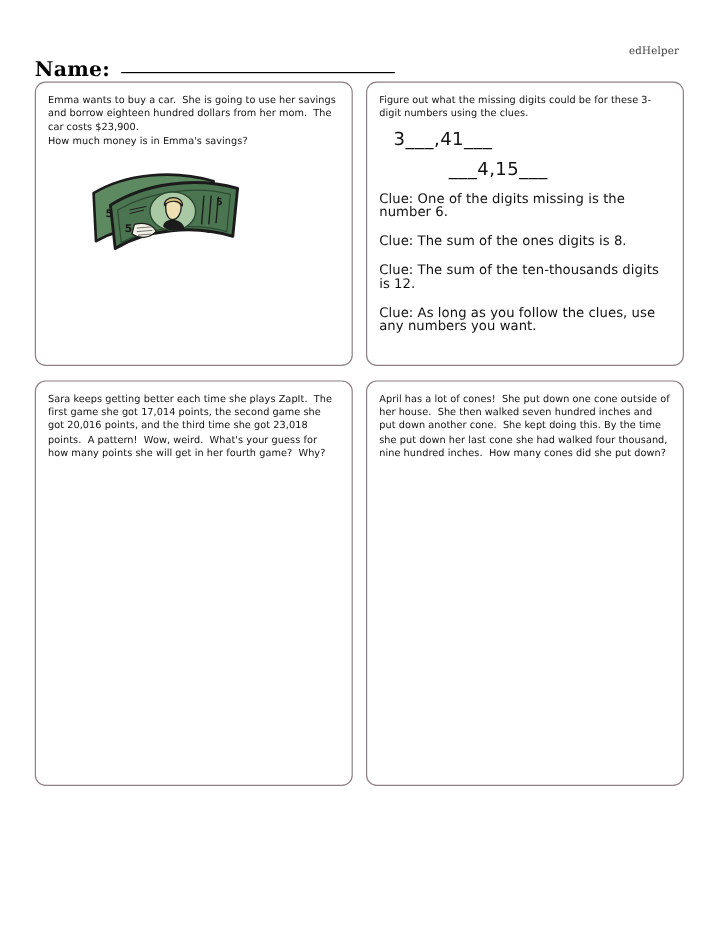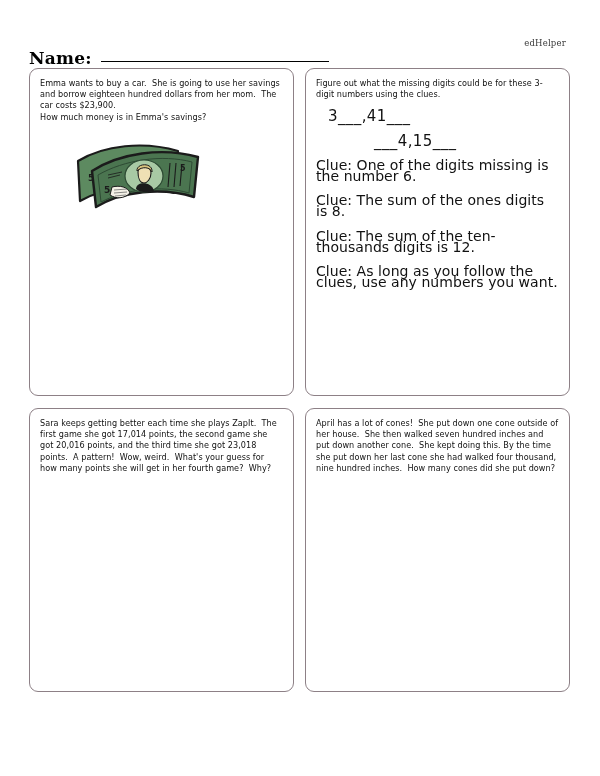--- a/index.html
+++ b/index.html
@@ -52,25 +52,25 @@
   .sheet {
     position: absolute;
     left: 29px;
     top: 68px;
     width: 542px;
     height: 678px;
   }
   .row {
     display: flex;
     gap: 11px;
-    height: 328px;
+    height: 237px;
   }
   .row.row-2 {
     margin-top: 12px;
-    height: 284px;
+    height: 338px;
   }
   .qbox {
     width: 265px;
     box-sizing: border-box;
     border: 1.2px solid #8d8086;
     border-radius: 9px;
     padding: 9px 10px 8px 10px;
     background: #fff;
     position: relative;
   }
@@ -92,21 +92,21 @@
     margin-top: 11px;
     padding-left: 12px;
     letter-spacing: 0.4px;
   }
   .digit-line.indent {
     margin-top: 13px;
     padding-left: 58px;
   }
   .clue {
     font-family: "DejaVu Sans", sans-serif;
-    font-size: 14px;
+    font-size: 11px;
     line-height: 11.2px;
     color: #111;
     margin-top: 13px;
     letter-spacing: 0.05px;
   }
 
   
   .money-wrap {
     position: absolute;
     left: 44px;

